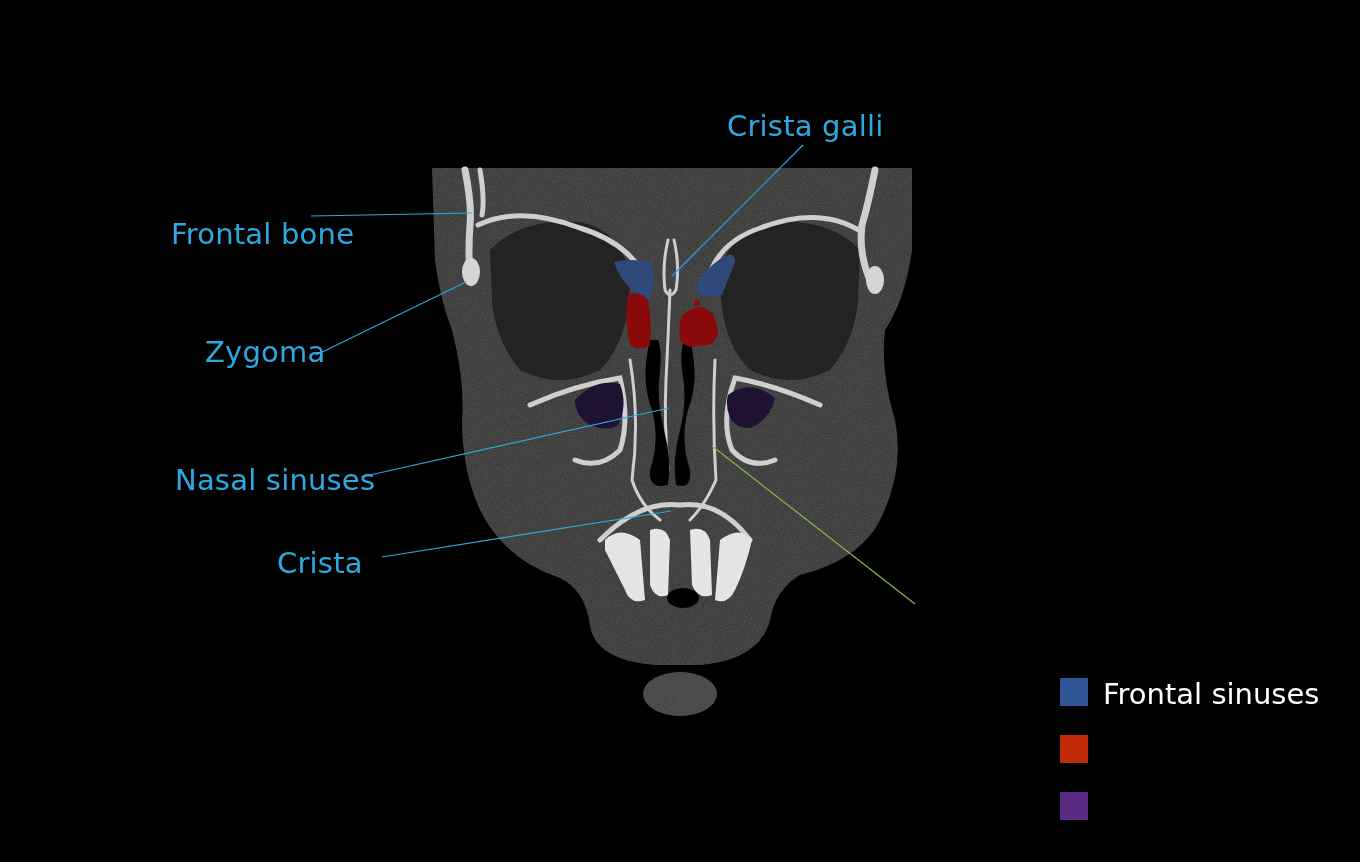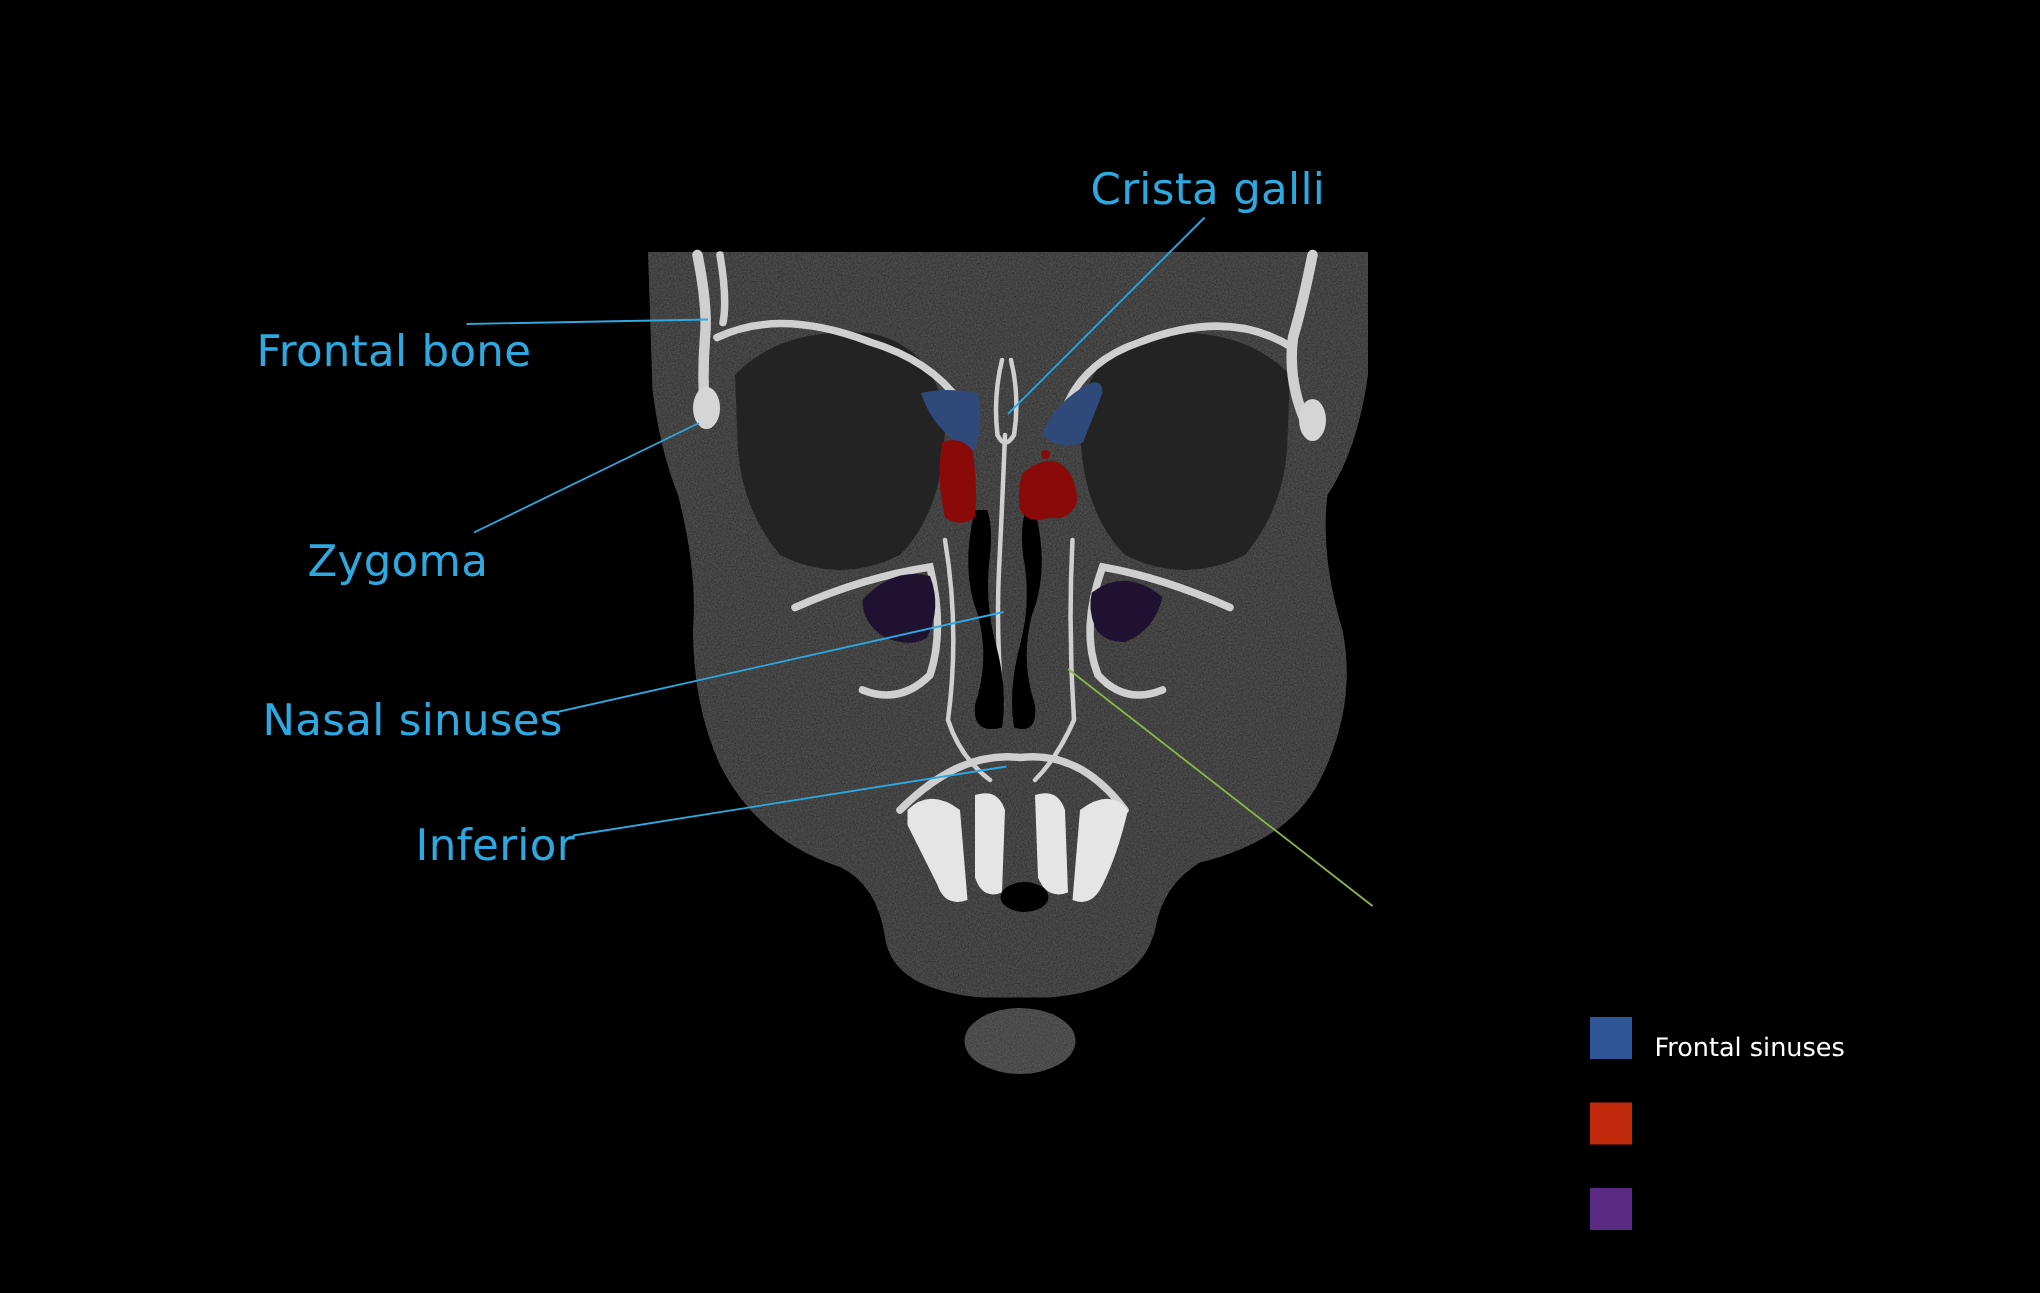--- a/index.html
+++ b/index.html
@@ -5,21 +5,21 @@
   html, body { margin:0; padding:0; background:#000; }
   body { width:1360px; height:862px; position:relative; overflow:hidden;
          font-family:"DejaVu Sans", sans-serif; }
   .stage { position:absolute; left:0; top:0; width:1360px; height:862px; }
   .label { position:absolute; font-size:29px; white-space:nowrap; line-height:1; letter-spacing:0.2px; }
   .blue { color:#2ea8e0; }
   .green { color:#70a84a; }
   .legend { position:absolute; left:1060px; top:678px; }
   .legend-item { position:absolute; left:0; height:30px; display:block; width:280px; }
   .swatch { position:absolute; left:0; top:0; width:28px; height:28px; }
-  .legend-text { position:absolute; left:43px; top:13px; font-size:17px; color:#ffffff; white-space:nowrap; line-height:1; }
+  .legend-text { position:absolute; left:43px; top:2px; font-size:29px; color:#ffffff; white-space:nowrap; line-height:1; }
 </style>
 </head>
 <body>
 
 <div class="stage">
 
   <svg width="1360" height="862" style="position:absolute;left:0;top:0;">
     <defs>
       <filter id="noise" x="0" y="0" width="100%" height="100%">
         <feTurbulence type="fractalNoise" baseFrequency="0.9" numOctaves="2" seed="3" result="n"></feTurbulence>
@@ -90,23 +90,23 @@
       <line x1="311" y1="216" x2="472" y2="213" stroke="#2ea8e0"></line>
       <line x1="316" y1="355" x2="466" y2="282" stroke="#2ea8e0"></line>
       <line x1="361" y1="477" x2="669" y2="408" stroke="#2ea8e0"></line>
       <line x1="382" y1="557" x2="671" y2="511" stroke="#2ea8e0"></line>
       <line x1="712" y1="446" x2="915" y2="604" stroke="#8ab84a"></line>
     </g>
   </svg>
 
   <div class="label blue" style="left:727px; top:112px;">Crista galli</div>
   <div class="label blue" style="left:129px; top:220px;margin-left:42px;">Frontal bone</div>
-  <div class="label blue" style="left:205px; top:360px;">Zygoma</div>
+  <div class="label blue" style="left:205px; top:338px;">Zygoma</div>
   <div class="label blue" style="left:175px; top:466px;">Nasal sinuses</div>
-  <div class="label blue" style="left:277px; top:549px;">Inferior</div>
+  <div class="label blue" style="left:277px; top:549px;">Crista</div>
 
   <div class="legend">
     <div class="legend-item" style="top:0px;">
       <span class="swatch" style="background:#2f5597;"></span>
       <span class="legend-text">Frontal sinuses</span>
     </div>
     <div class="legend-item" style="top:57px;">
       <span class="swatch" style="background:#c0290a;"></span>
     </div>
     <div class="legend-item" style="top:114px;">

